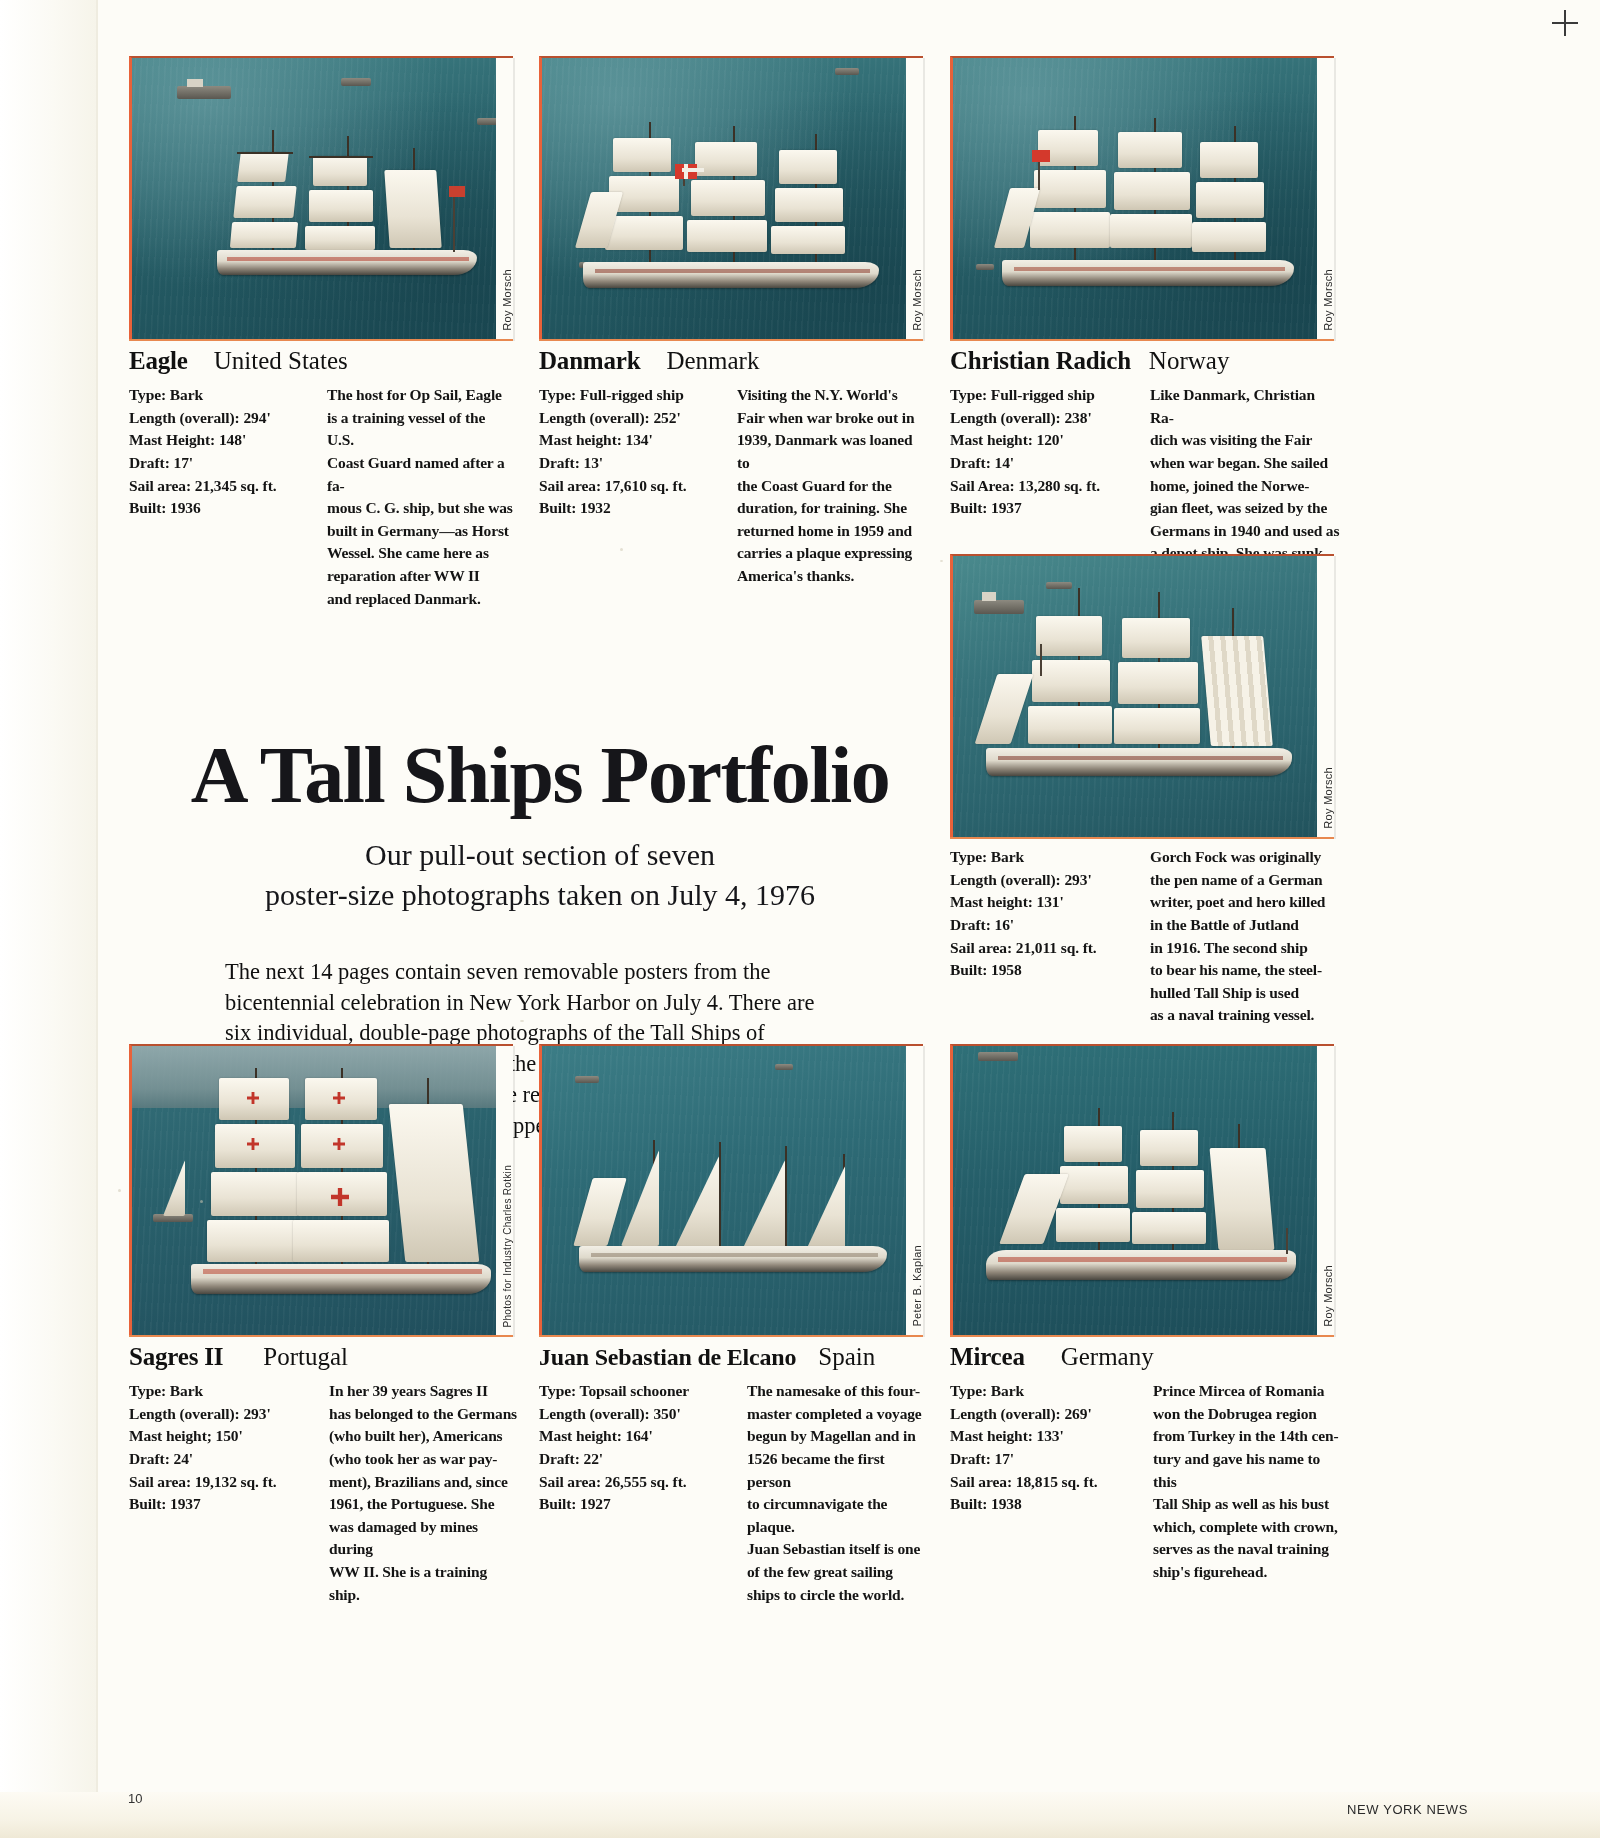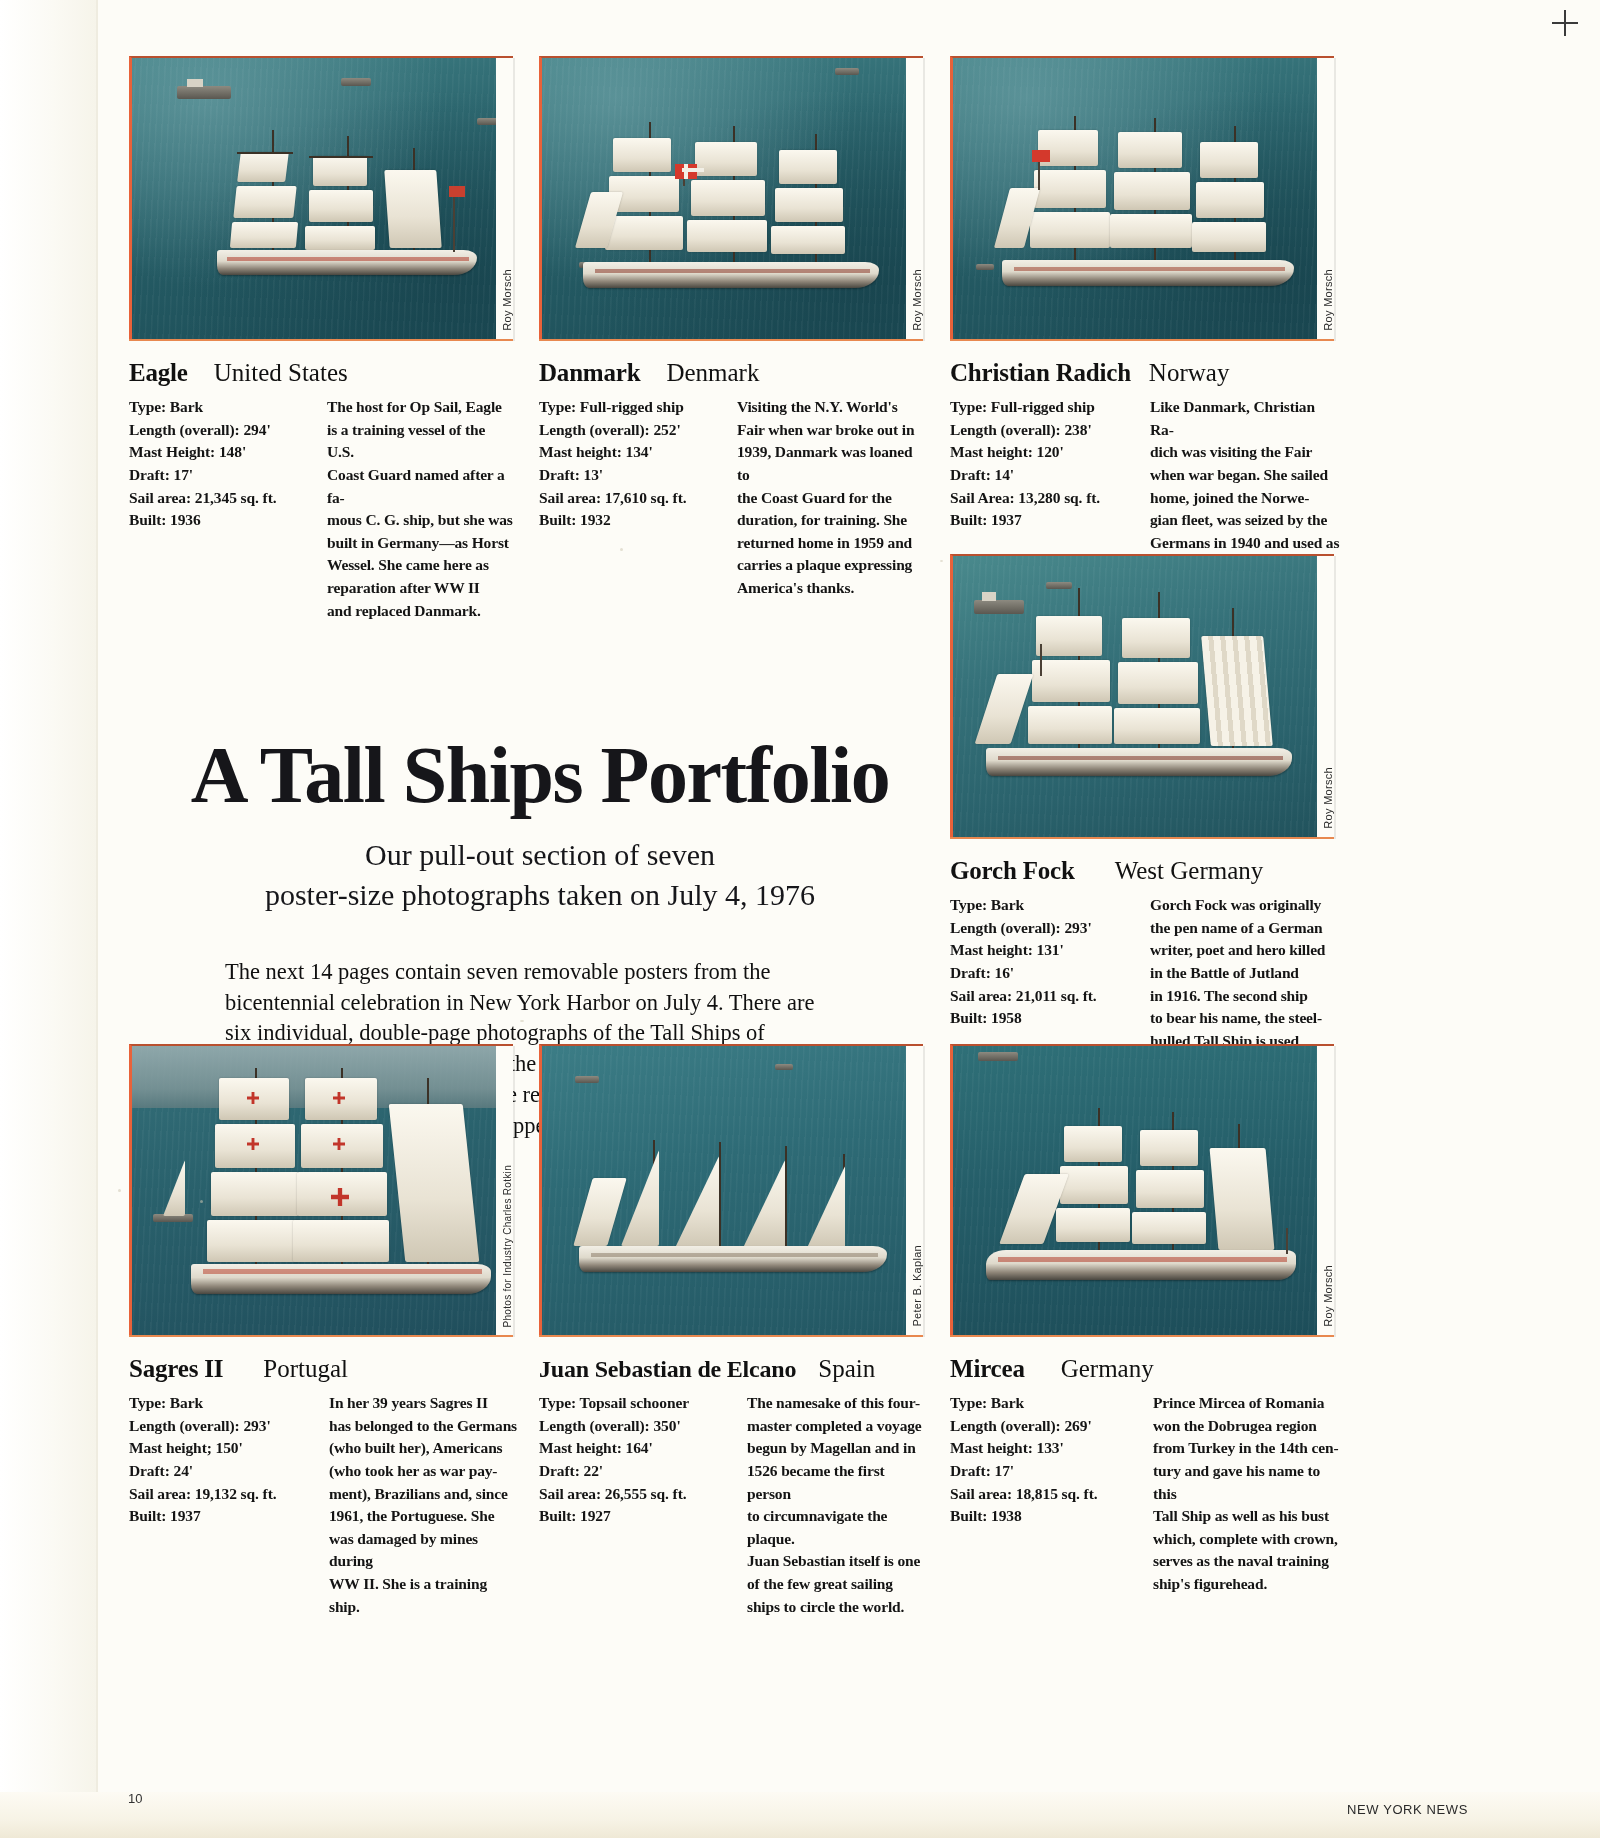--- a/index.html
+++ b/index.html
@@ -131,21 +131,20 @@
 
   
   .caption { position:absolute; }
   .cap-rule {
     position:absolute; left:0; top:0; height:2px;
     background:#e8884f;
   }
   .cap-head {
     display:flex; align-items:baseline;
     padding-top:8px;
-    margin-top:12px;
   }
   .cap-ship {
     font-family:"Liberation Serif", serif;
     font-weight:bold;
     font-size:25px;
     letter-spacing:-0.2px;
     color:#111;
     white-space:nowrap;
   }
   .cap-country {
@@ -451,24 +450,20 @@
         </div>
         <div class="flagpole" style="left:54px; top:56px; height:32px;"></div>
       </div>
       <div class="credit-strip"></div>
       <div class="credit">Roy Morsch</div>
       <div class="frame-red"></div>
     </div>
 
     <div class="caption" style="left:950px; top:837px; width:394px;">
       <div class="cap-rule" style="width:384px;"></div>
-      <div class="cap-head">
-        <span class="cap-ship">Gorch Fock</span>
-        <span class="cap-country" style="margin-left:40px;">West Germany</span>
-      </div>
       <div class="cap-body">
         <div class="cap-specs" style="width:172px;">
           <div>Type: Bark</div>
           <div>Length (overall): 293'</div>
           <div>Mast height: 131'</div>
           <div>Draft: 16'</div>
           <div>Sail area: 21,011 sq. ft.</div>
           <div>Built: 1958</div>
         </div>
         <div class="cap-desc" style="width:218px;">

